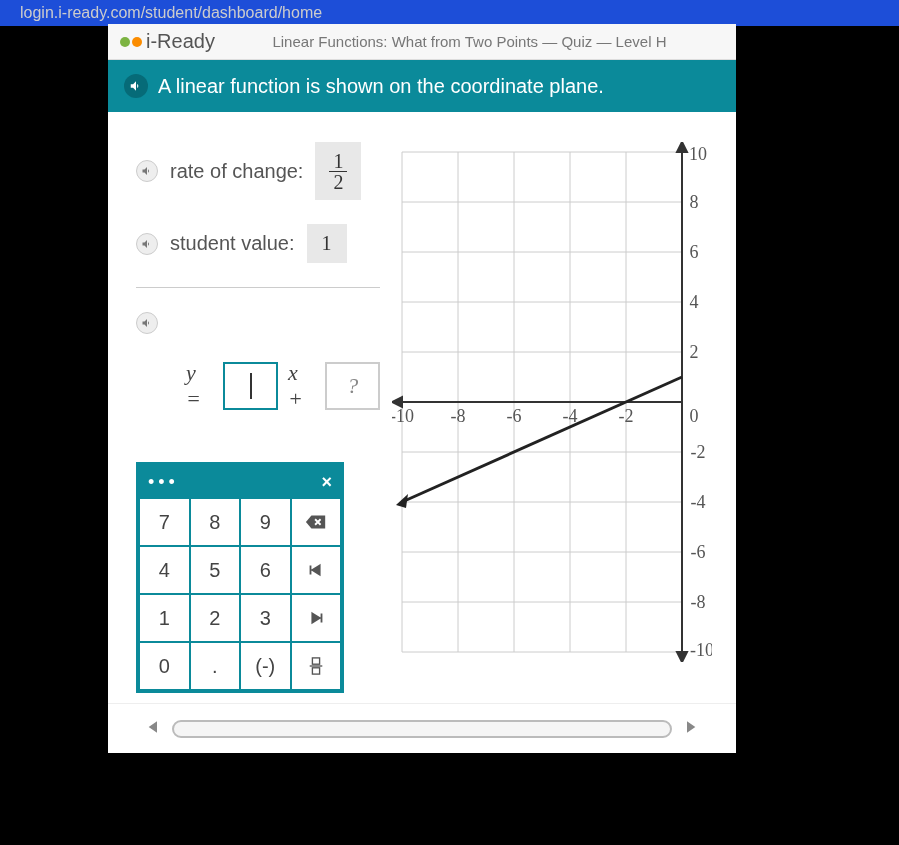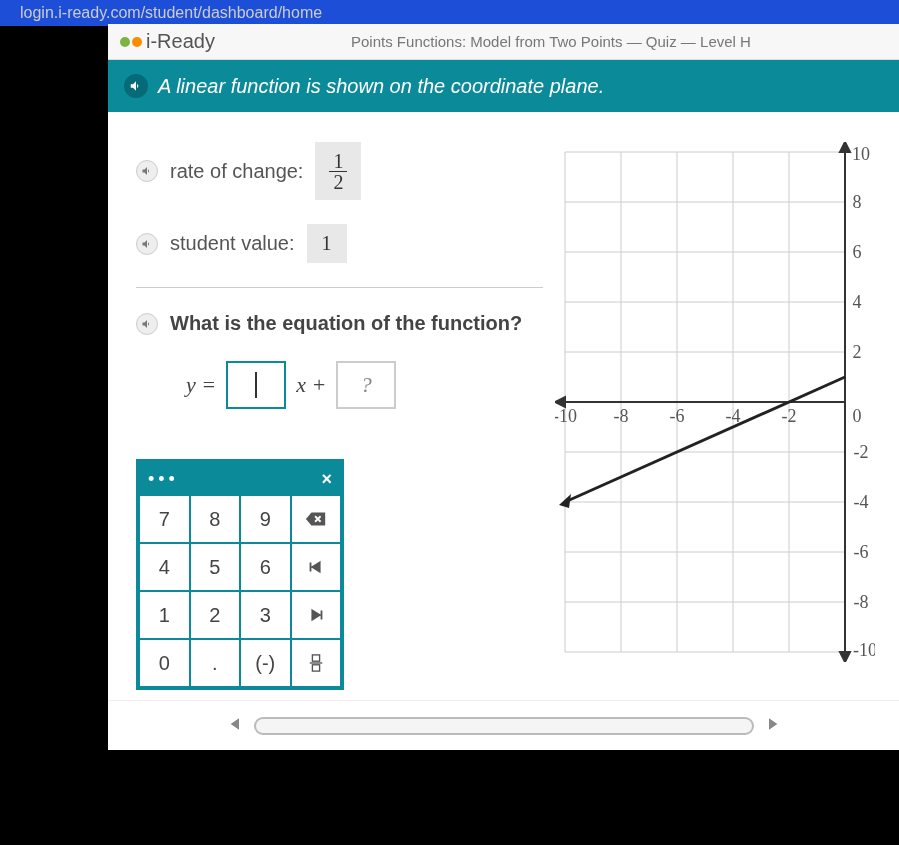--- a/index.html
+++ b/index.html
@@ -13,21 +13,21 @@
   .url-bar {
     color: #ccc;
     font-size: 16px;
     padding: 4px 20px;
     background: #1d4ed8;
   }
   .app-frame {
     position: absolute;
     left: 108px;
     top: 24px;
-    width: 791px;
+    width: 628px;
     background: #eab308;
   }
   .brand-bar {
     display: flex;
     align-items: center;
     padding: 6px 12px;
     background: #f7f7f7;
     border-bottom: 1px solid #ddd;
   }
   .brand {
@@ -48,21 +48,20 @@
     font-size: 15px;
   }
   .instruction-bar {
     background: #0b8a9a;
     color: #fff;
     padding: 14px 16px;
     display: flex;
     align-items: center;
     gap: 10px;
     font-size: 20px;
-    font-style: italic;
   }
   .audio-icon {
     width: 24px; height: 24px;
     border-radius: 50%;
     background: #066b78;
     display: flex; align-items: center; justify-content: center;
     flex-shrink: 0;
   }
   .audio-icon svg { width: 14px; height: 14px; fill: #fff; }
   .content {
@@ -174,21 +173,21 @@
 <div class="app-frame">
 
   <div class="brand-bar">
     <div class="brand">
       <span class="brand-dots">
         <span class="dot g"></span>
           <span class="dot o"></span>
       </span>
       <span>i-Ready</span>
     </div>
-    <div class="breadcrumb">Points Functions: Model from Two Points — Quiz — Level H</div>
+    <div class="breadcrumb">Linear Functions: What from Two Points — Quiz — Level H</div>
   </div>
 
   <div class="instruction-bar">
     <span class="audio-icon">
       <svg viewBox="0 0 24 24">
           <path d="M3 9v6h4l5 5V4L7 9H3zm13 3a4 4 0 0 0-2-3.5v7A4 4 0 0 0 16 12z"></path>
         </svg>
     </span>
     <span>A linear function is shown on the coordinate plane.</span>
   </div>
@@ -222,21 +221,20 @@
       </div>
 
       <hr class="sep">
 
       <div class="question-row">
         <span class="small-audio">
           <svg viewBox="0 0 24 24">
               <path d="M3 9v6h4l5 5V4L7 9H3zm13 3a4 4 0 0 0-2-3.5v7A4 4 0 0 0 16 12z"></path>
             </svg>
         </span>
-        <span>What is the equation of the function?</span>
       </div>
 
       <div class="eq-row">
         <span>y =</span>
         <span class="input-box">
           <span class="cursor"></span>
         </span>
         <span>x +</span>
         <span class="input-box inactive">?</span>
       </div>

